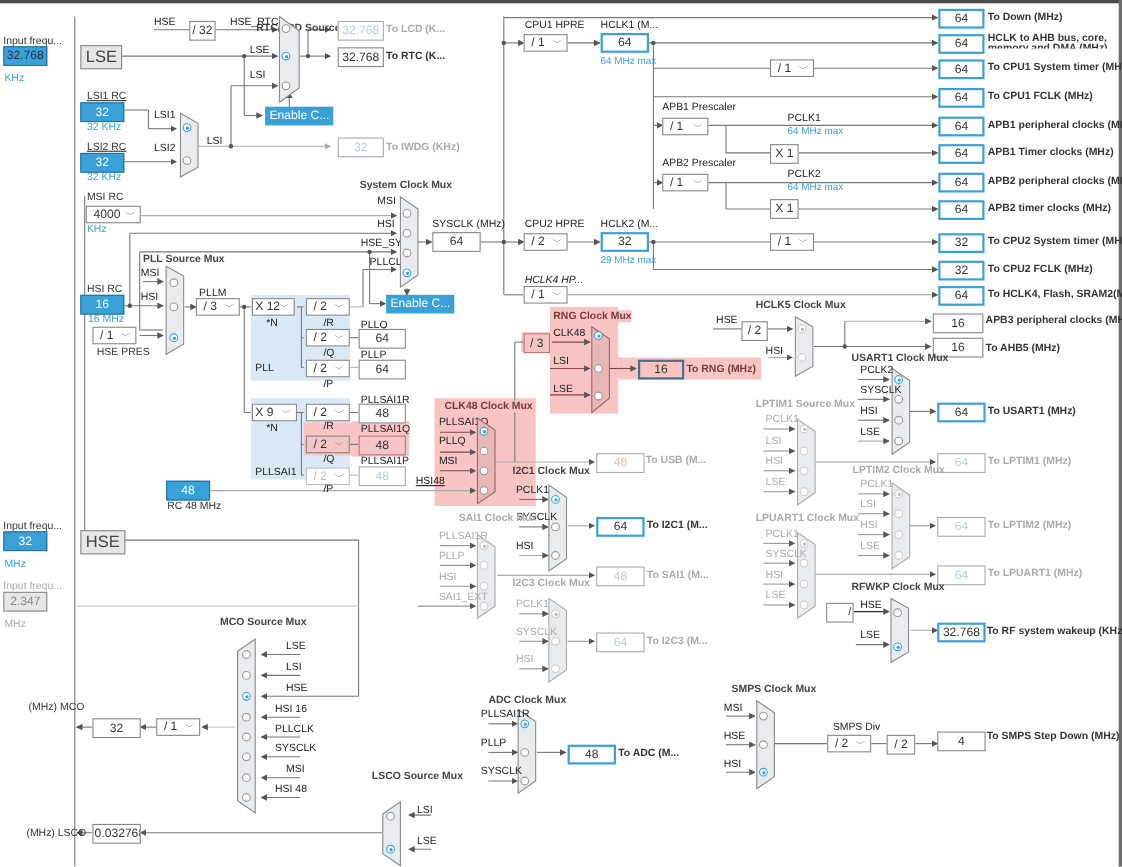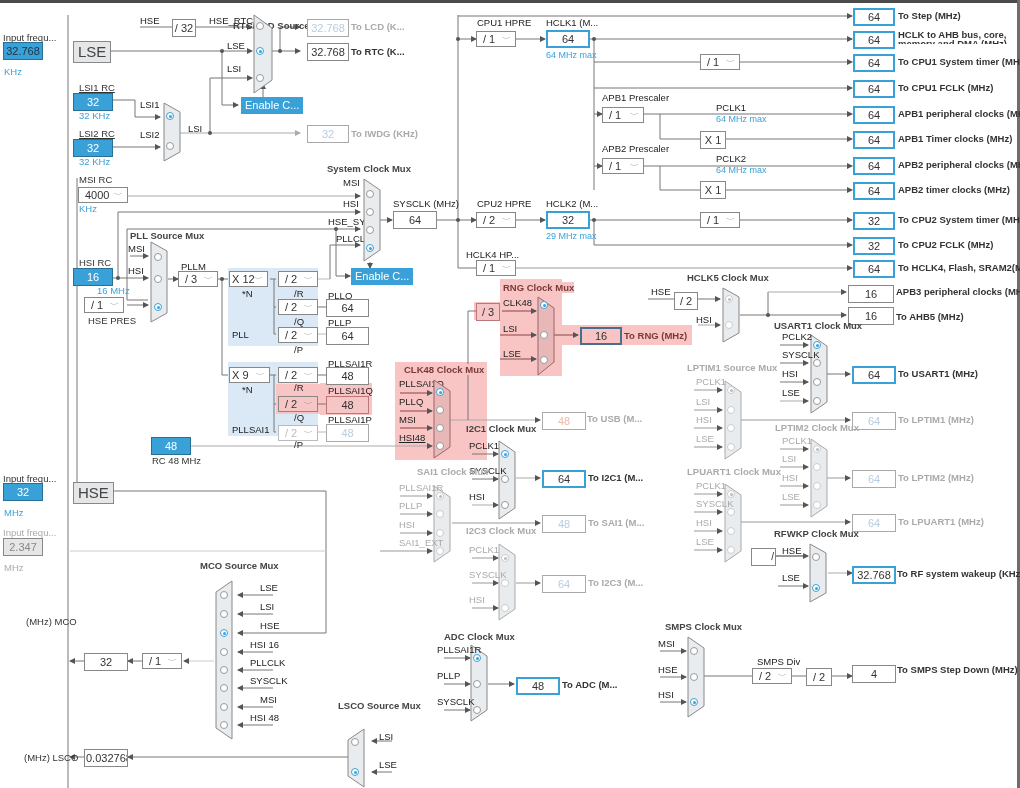--- a/index.html
+++ b/index.html
@@ -273,21 +273,21 @@
 <div class="lbl norm" style="left:79px;top:128px;text-decoration:underline;">LSI2 RC</div>
 <div class="box filled" style="left:73px;top:139px;width:40px;">32</div>
 <div class="lbl blue" style="left:79px;top:156px;">32 KHz</div>
 
 <div class="lbl norm" style="left:79px;top:174px;">MSI RC</div>
 <div class="sel" style="left:78px;top:187px;width:50px;"><span>4000</span><span class="chev">﹀</span></div>
 <div class="lbl blue" style="left:79px;top:203px;">KHz</div>
 
 <div class="lbl norm" style="left:79px;top:257px;">HSI RC</div>
 <div class="box filled" style="left:73px;top:268px;width:40px;">16</div>
-<div class="lbl blue" style="left:97px;top:285px;text-align:right;">16 MHz</div>
+<div class="lbl blue" style="left:80px;top:285px;text-align:right;">16 MHz</div>
 <div class="sel" style="left:84px;top:297px;width:40px;"><span>/ 1</span><span class="chev">﹀</span></div>
 <div class="lbl norm" style="left:88px;top:315px;">HSE PRES</div>
 
 <div class="box filled" style="left:151px;top:437px;width:40px;">48</div>
 <div class="lbl norm" style="left:152px;top:455px;">RC 48 MHz</div>
 
 <div class="lbl norm" style="left:3px;top:473px;">Input frequ...</div>
 <div class="box filled" style="left:3px;top:483px;width:40px;">32</div>
 <div class="lbl blue" style="left:4px;top:507px;">MHz</div>
 <div class="srcbtn" style="left:73px;top:482px;">HSE</div>
@@ -380,21 +380,21 @@
 <div class="box" style="left:326px;top:367px;width:43px;">48</div>
 <div class="lbl norm" style="left:328px;top:385px;color:#222;">PLLSAI1Q</div>
 <div class="box pinkbox" style="left:326px;top:396px;width:43px;">48</div>
 <div class="lbl norm" style="left:328px;top:414px;color:#222;">PLLSAI1P</div>
 <div class="box dim" style="left:326px;top:424px;width:43px;">48</div>
 
 <div class="ttl pink" style="left:404px;top:364px;">CLK48 Clock Mux</div>
 <div class="lbl norm" style="left:399px;top:378px;color:#222;">PLLSAI1Q</div>
 <div class="lbl norm" style="left:399px;top:396px;color:#222;">PLLQ</div>
 <div class="lbl norm" style="left:399px;top:414px;color:#222;">MSI</div>
-<div class="lbl norm" style="left:399px;top:432px;color:#222;text-decoration:underline;">HSI48</div>
+<div class="lbl norm" style="left:378px;top:432px;color:#222;text-decoration:underline;">HSI48</div>
 <svg class="abs" style="left:433px;top:379px" width="18" height="80">
     <polygon points="1,1 17,12 17,68 1,79" fill="#e8b8b8" stroke="#966"></polygon>
   </svg>
 <div class="radio on" style="left:436px;top:388px;"></div>
 <div class="radio" style="left:436px;top:406px;"></div>
 <div class="radio" style="left:436px;top:424px;"></div>
 <div class="radio" style="left:436px;top:442px;"></div>
 <div class="box dim" style="left:542px;top:412px;width:44px;color:#eba;">48</div>
 <div class="lbl dim" style="left:587px;top:413px;">To USB (M...</div>
 
@@ -428,26 +428,26 @@
 <div class="lbl norm" style="left:716px;top:153px;color:#222;">PCLK2</div>
 <div class="lbl blue" style="left:716px;top:165px;font-size:9px;">64 MHz max</div>
 <div class="box" style="left:700px;top:181px;width:26px;">X 1</div>
 
 <div class="lbl norm" style="left:477px;top:198px;color:#222;">CPU2 HPRE</div>
 <div class="sel" style="left:476px;top:212px;width:40px;"><span>/ 2</span><span class="chev">﹀</span></div>
 <div class="lbl norm" style="left:546px;top:198px;color:#222;">HCLK2 (M...</div>
 <div class="box out" style="left:546px;top:211px;width:44px;">32</div>
 <div class="lbl blue" style="left:546px;top:231px;font-size:9px;">29 MHz max</div>
 <div class="sel" style="left:700px;top:212px;width:40px;"><span>/ 1</span><span class="chev">﹀</span></div>
-<div class="lbl norm" style="left:466px;top:249px;color:#222;">HCLK4 HP...</div>
+<div class="lbl norm" style="left:477px;top:249px;color:#222;font-style:italic;">HCLK4 HP...</div>
 <div class="sel" style="left:476px;top:260px;width:40px;"><span>/ 1</span><span class="chev">﹀</span></div>
 
 <div id="outputs">
     <div class="box out" style="left: 853px; top: 8px; width: 42px;">64</div>
-    <div class="lbl" style="left: 898px; top: 10px;">To Step (MHz)</div>
+    <div class="lbl" style="left: 898px; top: 10px;">To Down (MHz)</div>
     <div class="box out" style="left: 853px; top: 31px; width: 42px;">64</div>
     <div class="lbl" style="left: 898px; top: 30px; white-space: normal; width: 120px; height: 14px; overflow: hidden; line-height: 9px;">HCLK to AHB bus, core, memory and DMA (MHz)</div>
     <div class="box out" style="left: 853px; top: 54px; width: 42px;">64</div>
     <div class="lbl" style="left: 898px; top: 56px;">To CPU1 System timer (MHz)</div>
     <div class="box out" style="left: 853px; top: 80px; width: 42px;">64</div>
     <div class="lbl" style="left: 898px; top: 82px;">To CPU1 FCLK (MHz)</div>
     <div class="box out" style="left: 853px; top: 106px; width: 42px;">64</div>
     <div class="lbl" style="left: 898px; top: 108px;">APB1 peripheral clocks (MHz)</div>
     <div class="box out" style="left: 853px; top: 131px; width: 42px;">64</div>
     <div class="lbl" style="left: 898px; top: 133px;">APB1 Timer clocks (MHz)</div>
@@ -629,21 +629,21 @@
     <div class="lbl norm" style="left: 250px; top: 639px; color: rgb(34, 34, 34);">HSI 16</div>
     <div class="radio" style="left: 220px; top: 666px;"></div>
     <div class="lbl norm" style="left: 250px; top: 657px; color: rgb(34, 34, 34);">PLLCLK</div>
     <div class="radio" style="left: 220px; top: 684px;"></div>
     <div class="lbl norm" style="left: 250px; top: 675px; color: rgb(34, 34, 34);">SYSCLK</div>
     <div class="radio" style="left: 220px; top: 703px;"></div>
     <div class="lbl norm" style="left: 260px; top: 694px; color: rgb(34, 34, 34);">MSI</div>
     <div class="radio" style="left: 220px; top: 721px;"></div>
     <div class="lbl norm" style="left: 250px; top: 712px; color: rgb(34, 34, 34);">HSI 48</div>
   </div>
-<div class="lbl norm" style="left:26px;top:616px;color:#333;">(MHz) MCO</div>
+<div class="lbl norm" style="left:26px;top:637px;color:#333;">(MHz) MCO</div>
 <div class="box" style="left:84px;top:653px;width:44px;">32</div>
 <div class="sel" style="left:142px;top:653px;width:40px;"><span>/ 1</span><span class="chev">﹀</span></div>
 
 <div class="ttl" style="left:338px;top:700px;">LSCO Source Mux</div>
 <svg class="abs" style="left:347px;top:728px" width="18" height="60">
     <polygon points="1,12 17,1 17,59 1,48" fill="#e8ecef" stroke="#888"></polygon>
   </svg>
 <div class="radio" style="left:351px;top:738px;"></div>
 <div class="radio on" style="left:351px;top:768px;"></div>
 <div class="lbl norm" style="left:379px;top:731px;color:#222;">LSI</div>

